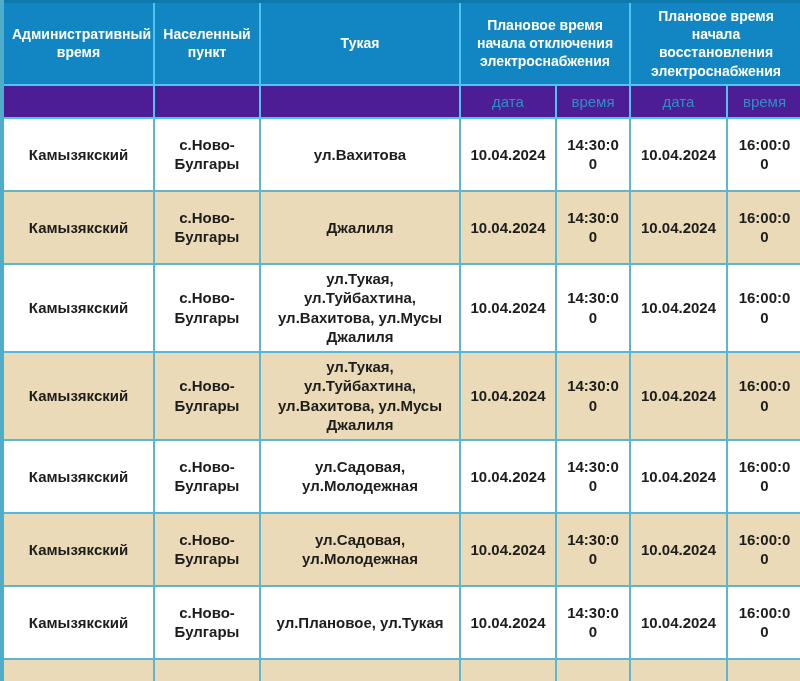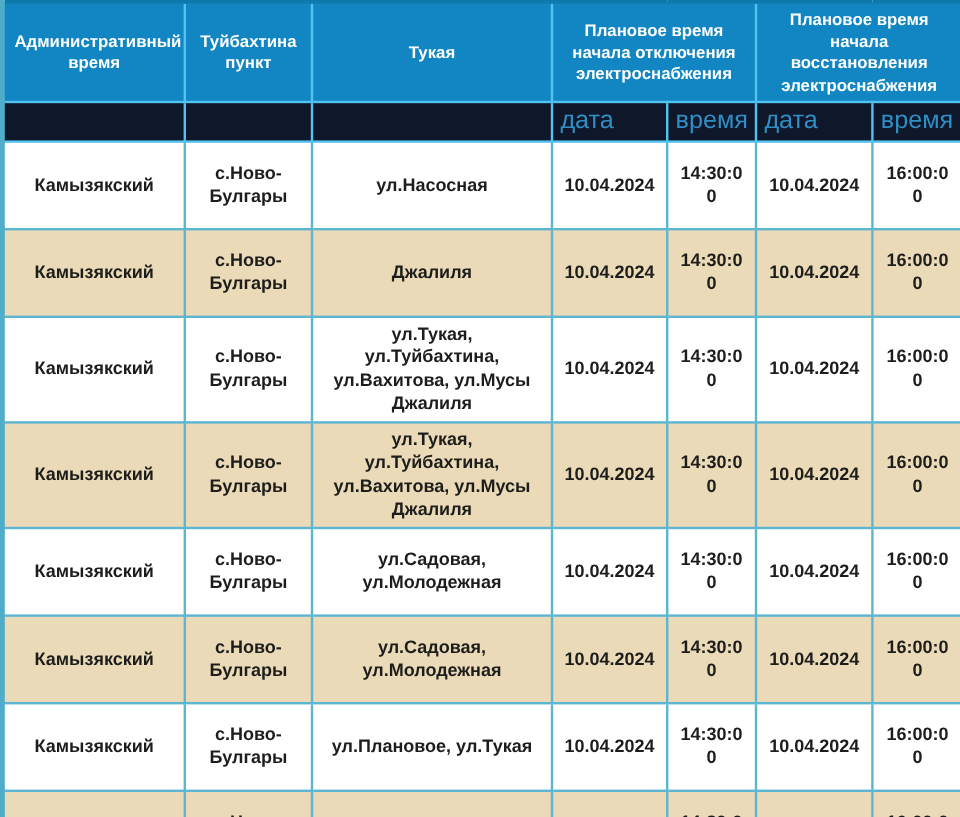--- a/index.html
+++ b/index.html
@@ -39,27 +39,27 @@
     padding: 4px 8px;
     text-align: center;
     vertical-align: middle;
     line-height: 1.3;
   }
   
   tr.head-sub {
     height: 33px;
   }
   tr.head-sub th {
-    background: #0f172a;
+    background: #4c1d95;
     color: #2f8fc5;
-    font-size: 21px;
+    font-size: 15px;
     font-weight: normal;
     border: 2px solid #51c3f0;
     padding: 2px 6px;
-    text-align: left;
+    text-align: center;
     vertical-align: middle;
   }
   
   tbody tr {
     height: 73px;
   }
   tbody td {
     border: 2px solid #5cb6d2;
     background: #ffffff;
     color: #1d1d1b;
@@ -85,40 +85,40 @@
       <col style="width:106px">
       <col style="width:200px">
       <col style="width:96px">
       <col style="width:74px">
       <col style="width:97px">
       <col style="width:75px">
     </colgroup>
     <thead>
       <tr class="head-main">
         <th>Административный время</th>
-        <th>Туйбахтина пункт</th>
+        <th>Населенный пункт</th>
         <th>Тукая</th>
         <th colspan="2">Плановое время начала отключения электроснабжения</th>
         <th colspan="2">Плановое время начала восстановления электроснабжения</th>
       </tr>
       <tr class="head-sub">
         <th></th>
         <th></th>
         <th></th>
         <th>дата</th>
         <th>время</th>
         <th>дата</th>
         <th>время</th>
       </tr>
     </thead>
     <tbody>
       <tr>
         <td>Камызякский</td>
         <td>с.Ново-Булгары</td>
-        <td>ул.Насосная</td>
+        <td>ул.Вахитова</td>
         <td>10.04.2024</td>
         <td>14:30:00</td>
         <td>10.04.2024</td>
         <td>16:00:00</td>
       </tr>
       <tr class="alt">
         <td>Камызякский</td>
         <td>с.Ново-Булгары</td>
         <td>Джалиля</td>
         <td>10.04.2024</td>

